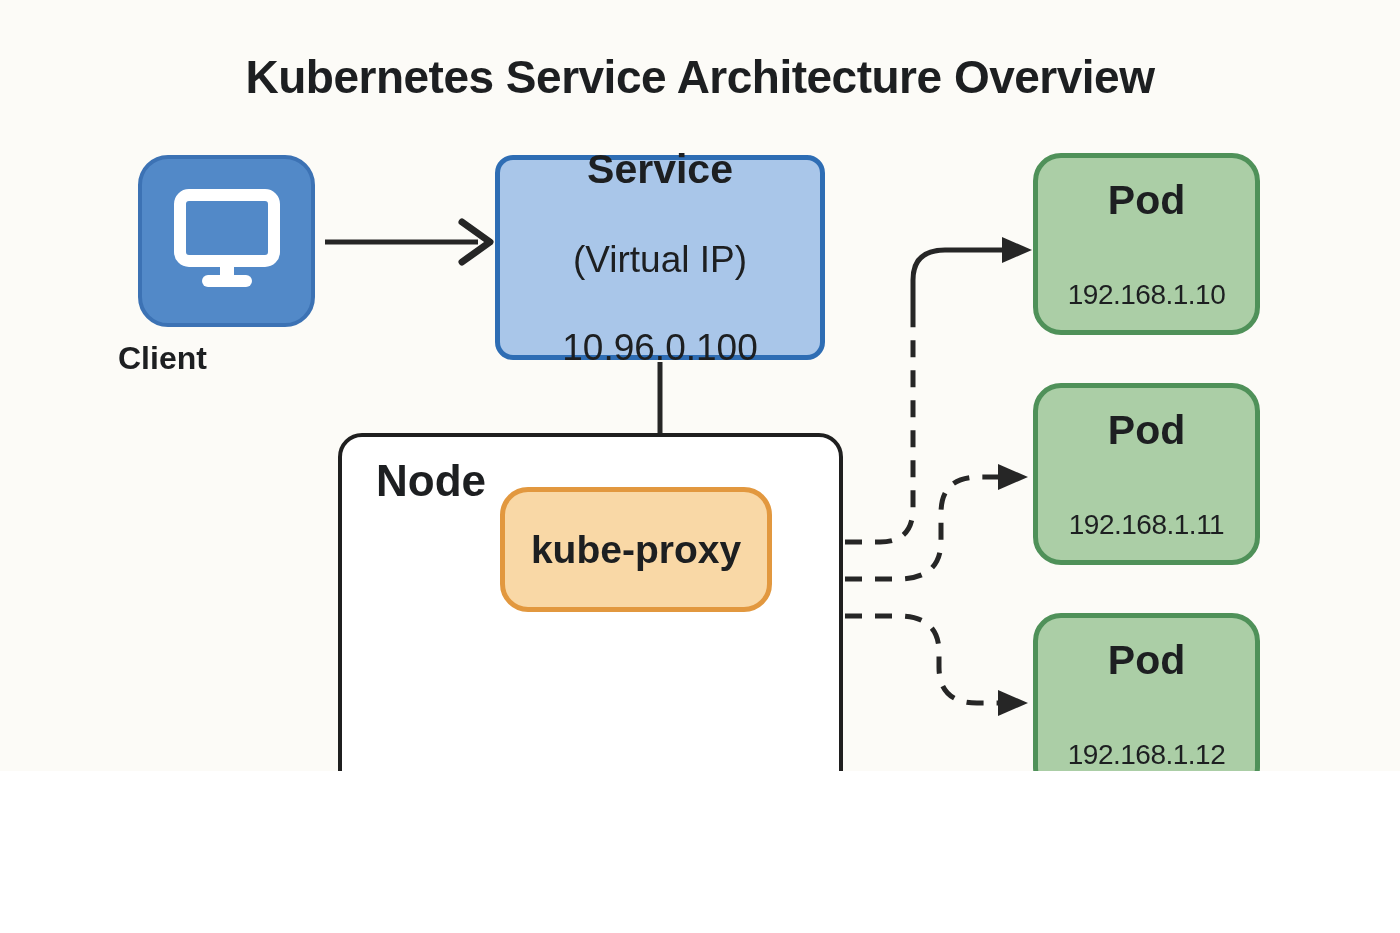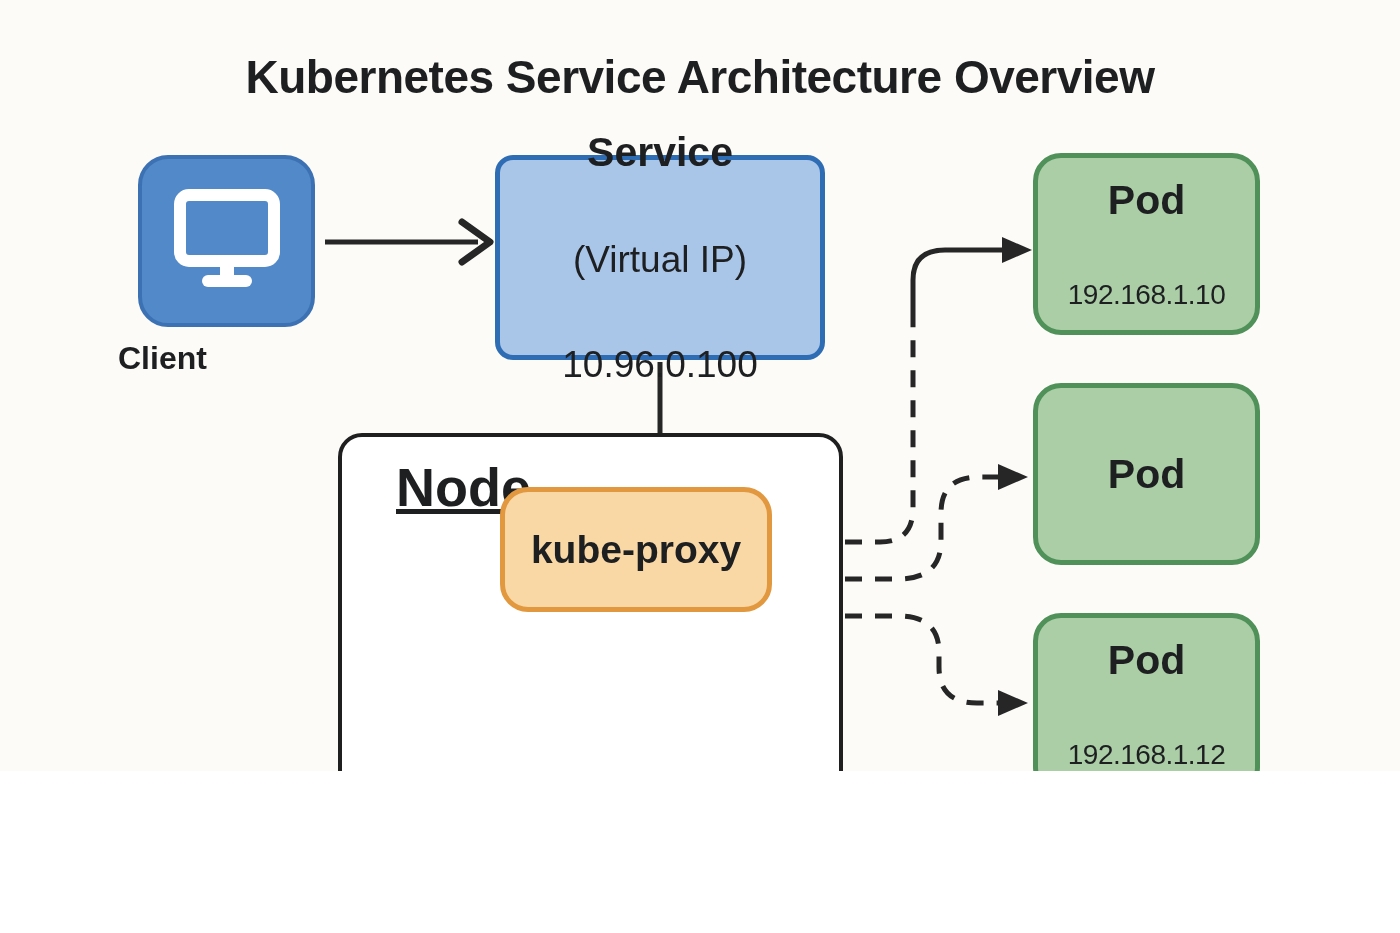--- a/index.html
+++ b/index.html
@@ -41,33 +41,33 @@
   .client-label{
     position:absolute;left:118px;top:340px;width:217px;
     text-align:left;font-size:32px;font-weight:bold;
   }
   .service-box{
     position:absolute;left:495px;top:155px;width:330px;height:205px;
     background:var(--service-fill);
     border:5px solid var(--service-border);
     border-radius:18px;box-sizing:border-box;
     display:flex;flex-direction:column;align-items:center;justify-content:center;
-    gap:24px;line-height:1;
+    gap:7px;line-height:1;
   }
   .service-name{font-size:41px;font-weight:bold;}
   .service-sub,.service-ip{font-size:37px;font-weight:500;margin-top:44px;}
   .node-box{
     position:absolute;left:338px;top:433px;width:505px;height:364px;
     background:var(--node-fill);
     border:4px solid var(--node-border);
     border-radius:24px;box-sizing:border-box;
   }
   .node-label{
-    position:absolute;left:396px;top:456px;
-    font-size:54px;font-weight:bold;text-decoration:underline;
+    position:absolute;left:376px;top:456px;
+    font-size:44px;font-weight:bold;
   }
   .kube-proxy-box{
     position:absolute;left:500px;top:487px;width:272px;height:125px;
     background:var(--kube-proxy-fill);
     border:5px solid var(--kube-proxy-border);
     border-radius:28px;box-sizing:border-box;
     display:flex;align-items:center;justify-content:center;
     font-size:39px;font-weight:bold;
   }
   .pod-box{
@@ -158,19 +158,20 @@
   <div class="kube-proxy-box">
     <span>kube-proxy</span>
   </div>
 
   <div class="pod-box pod-1">
     <div class="pod-name">Pod</div>
     <div class="pod-ip">192.168.1.10</div>
   </div>
   <div class="pod-box pod-2">
     <div class="pod-name">Pod</div>
+    <div class="pod-ip">192.168.1.11</div>
   </div>
   <div class="pod-box pod-3">
     <div class="pod-name">Pod</div>
     <div class="pod-ip">192.168.1.12</div>
   </div>
 
 </div>
 
 </body></html>

